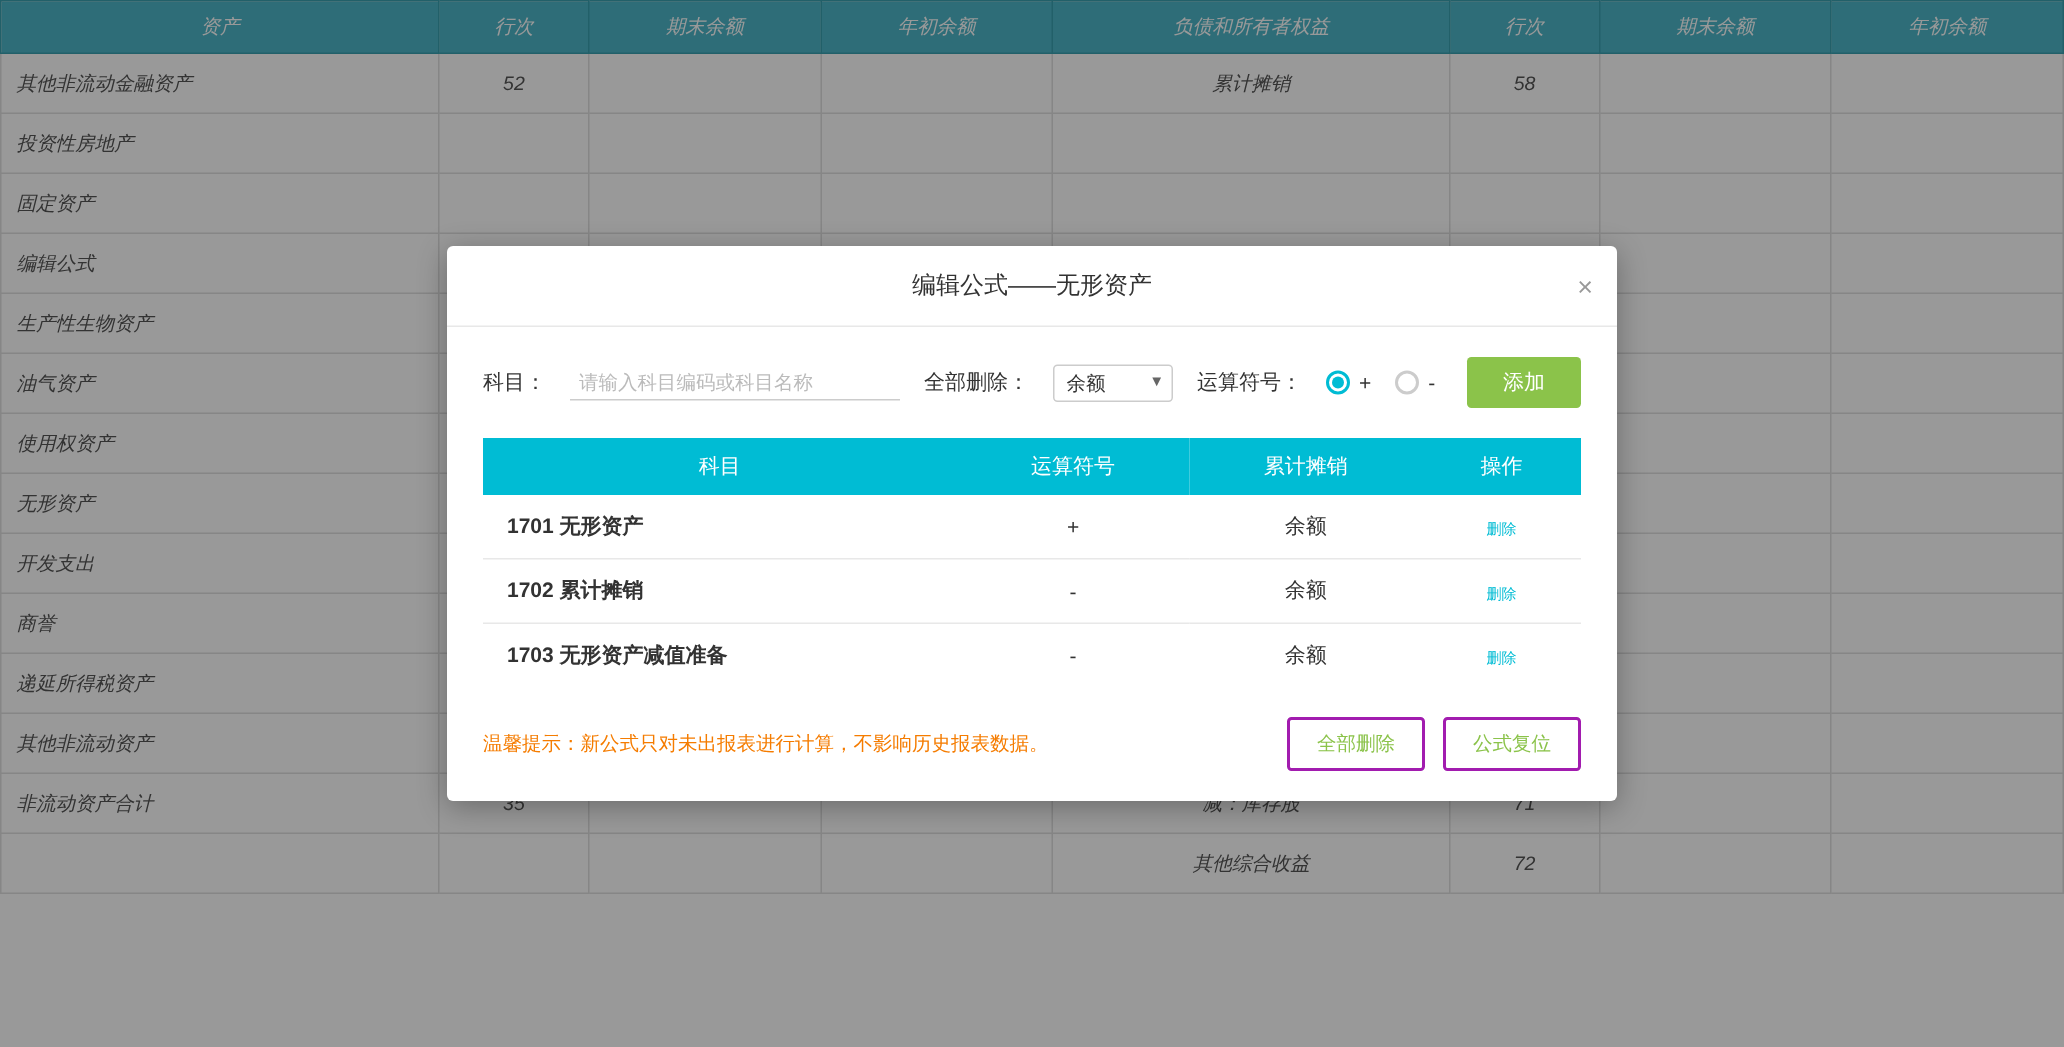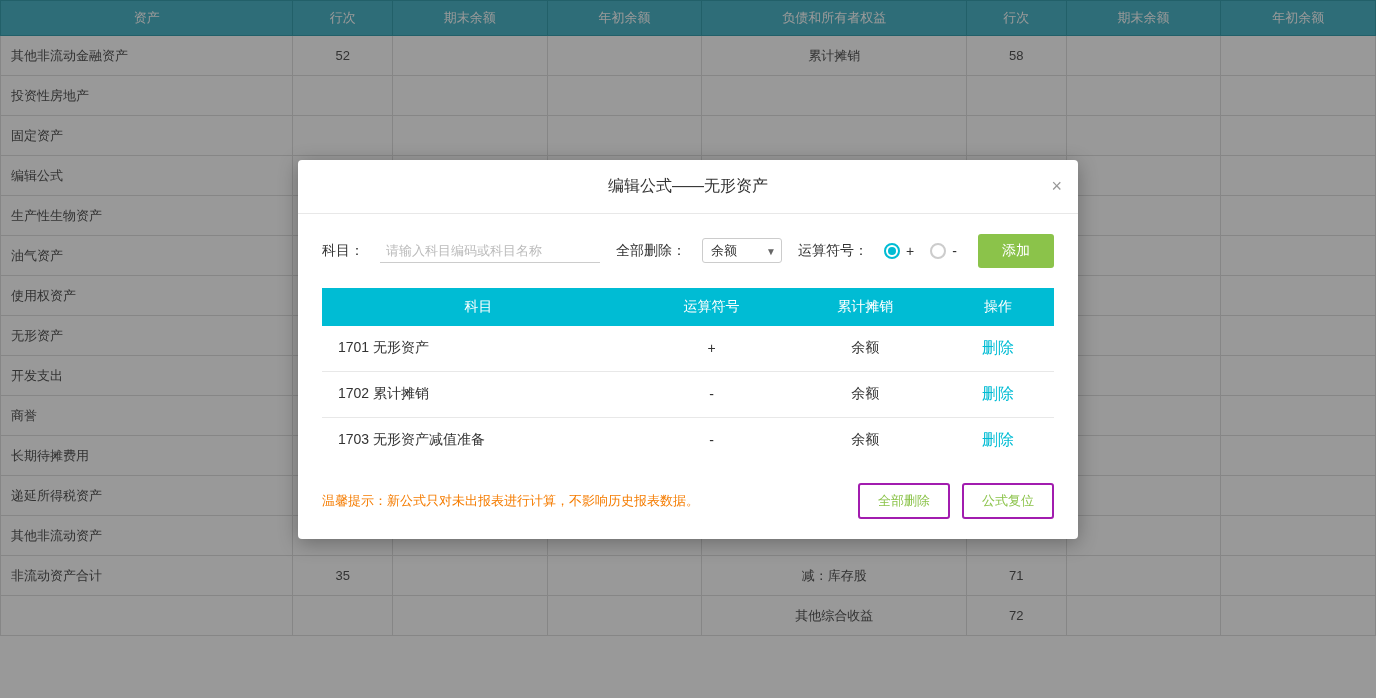--- a/index.html
+++ b/index.html
@@ -12,20 +12,21 @@
       overflow: hidden;
       position: relative;
     }
 
     
     .bg-table-wrapper {
       position: absolute;
       top: 0; left: 0;
       width: 100%; height: 100%;
       background: #fff;
+      font-style: italic;
     }
 
     .bg-table {
       width: 100%;
       border-collapse: collapse;
       font-size: 13px;
       color: #333;
     }
 
     .bg-table th {
@@ -237,28 +238,29 @@
     }
 
     .data-table tbody td {
       padding: 12px 16px;
       text-align: center;
       color: #333;
     }
 
     .data-table tbody td:first-child {
       text-align: left;
+      font-weight: bold;
     }
 
     .btn-delete {
       color: #00bcd4;
       background: none;
       border: none;
       cursor: pointer;
-      font-size: 16px;
+      font-size: 10px;
     }
 
     
     .modal-footer {
       display: flex;
       align-items: center;
       justify-content: space-between;
       padding: 20px 24px 0;
     }
 
@@ -389,30 +391,20 @@
         <td></td>
         <td></td>
         <td></td>
         <td></td>
         <td></td>
         <td></td>
         <td></td>
       </tr>
       <tr>
         <td>商誉</td>
-        <td></td>
-        <td></td>
-        <td></td>
-        <td></td>
-        <td></td>
-        <td></td>
-        <td></td>
-      </tr>
-      <tr>
-        <td>长期待摊费用</td>
         <td></td>
         <td></td>
         <td></td>
         <td></td>
         <td></td>
         <td></td>
         <td></td>
       </tr>
       <tr>
         <td>递延所得税资产</td>

